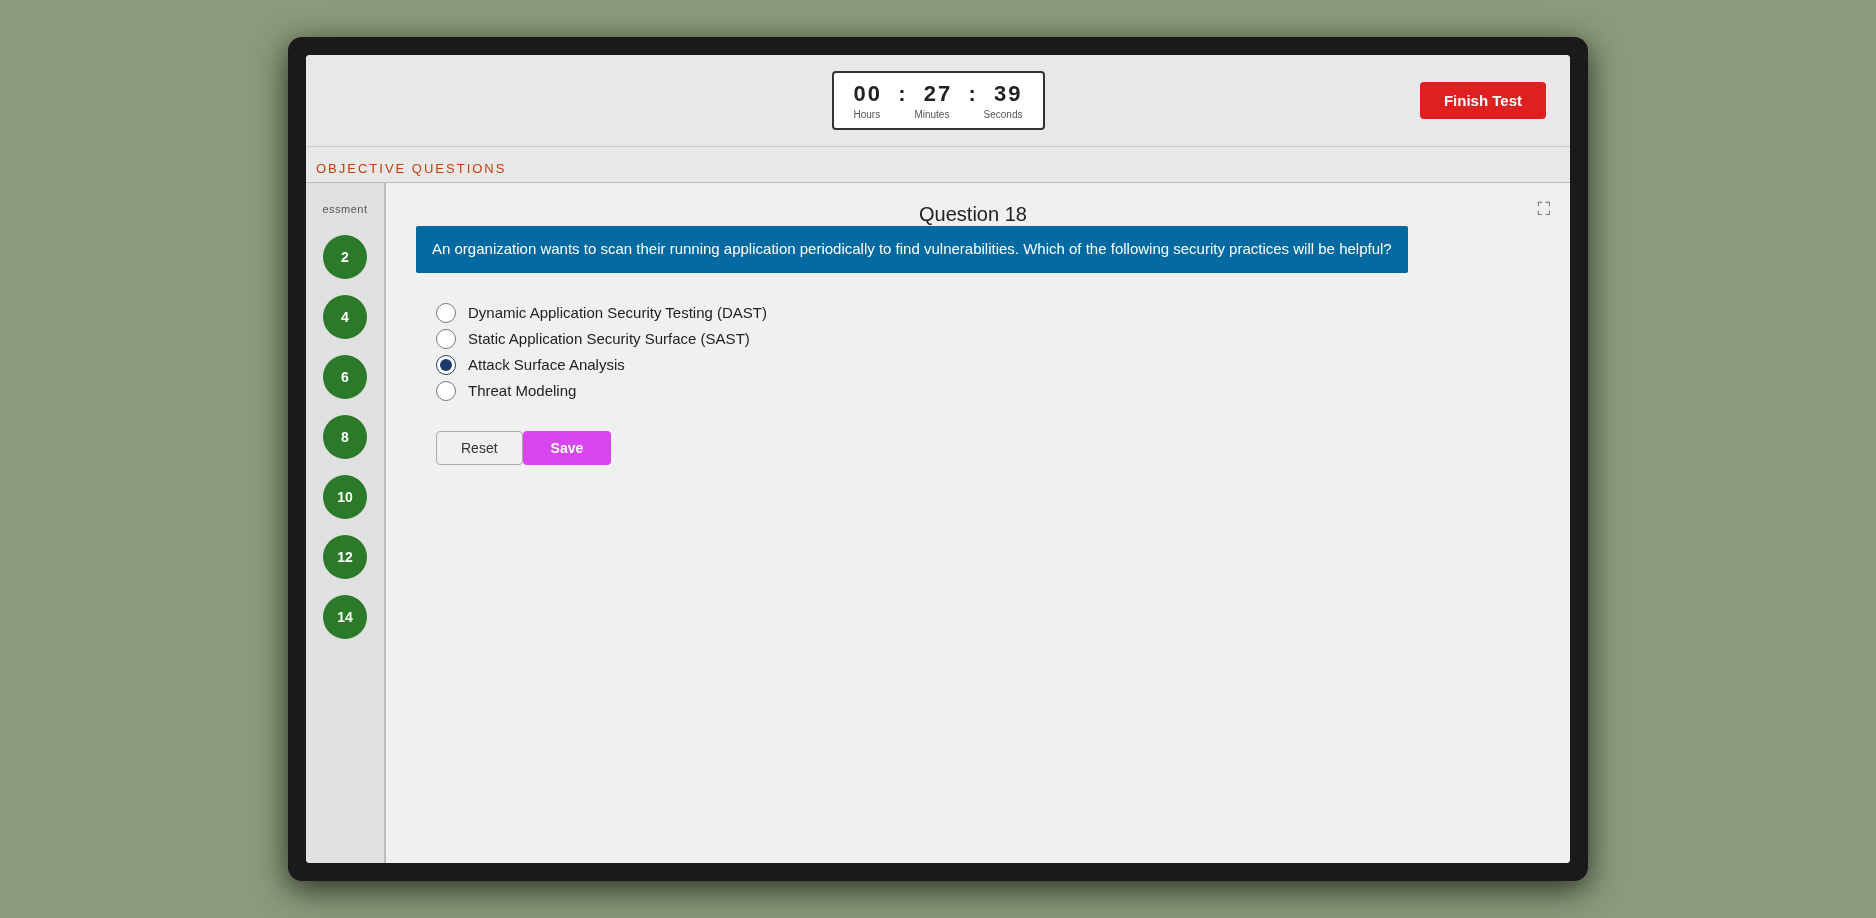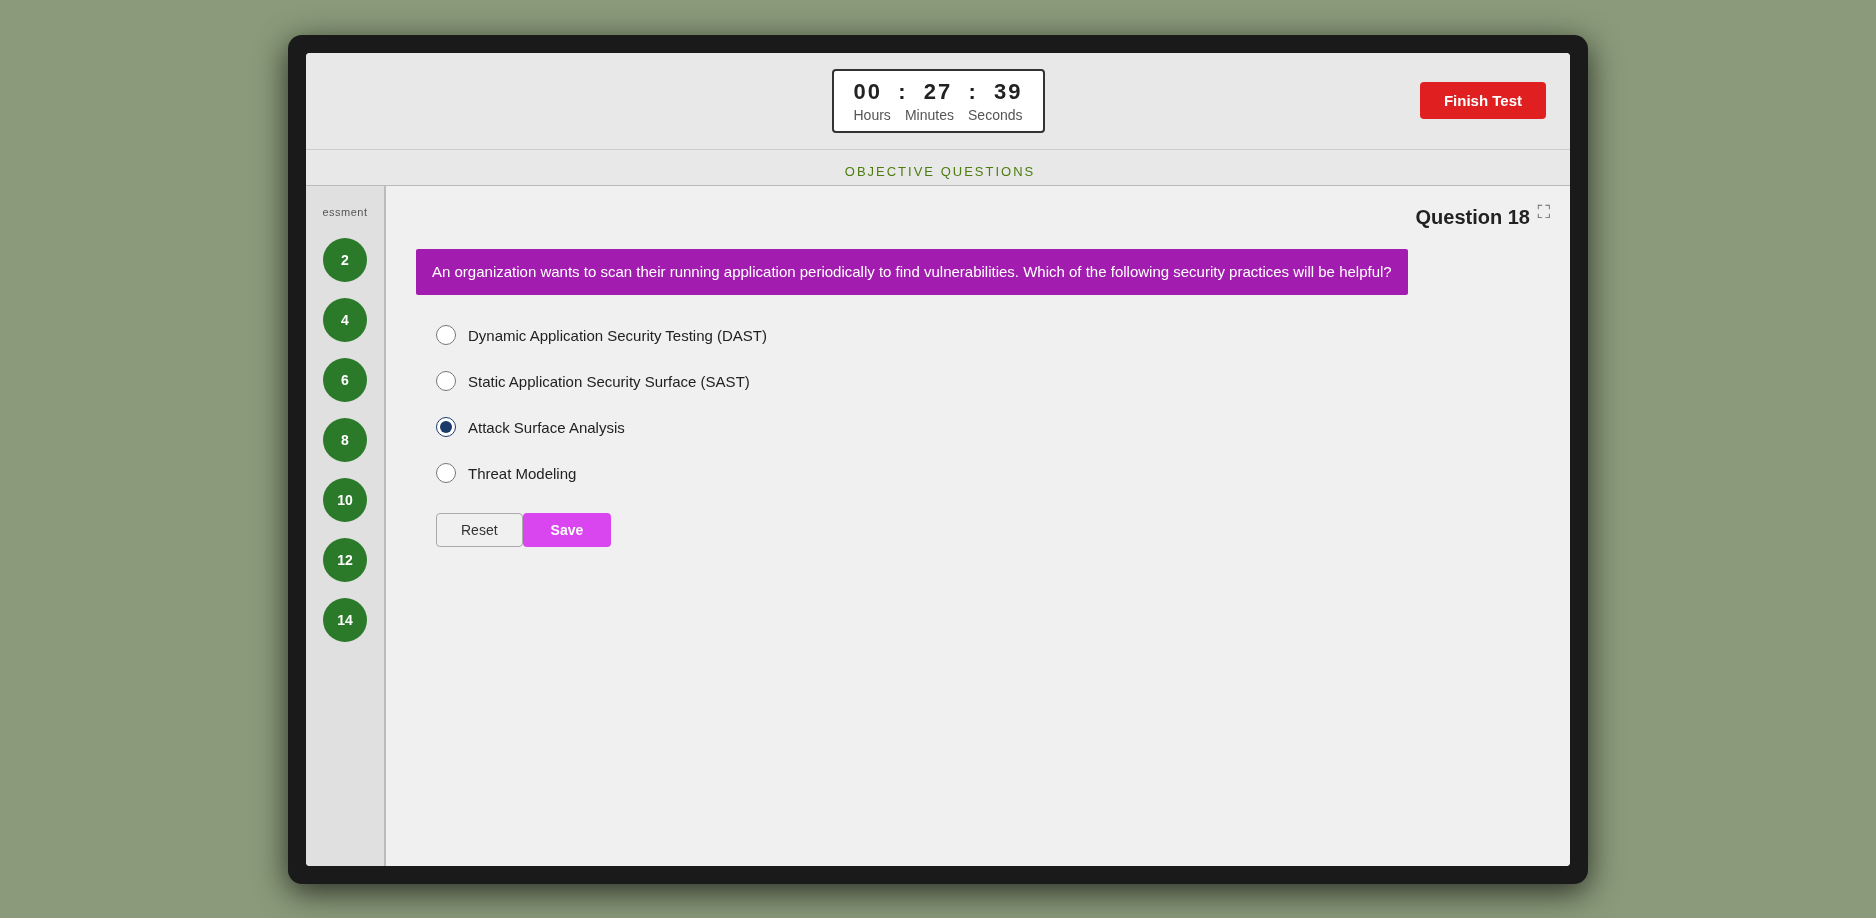--- a/index.html
+++ b/index.html
@@ -60,43 +60,42 @@
     .timer-digits {
       font-size: 22px;
       font-weight: bold;
       letter-spacing: 2px;
       color: #222;
     }
 
     .timer-labels {
       display: flex;
       justify-content: space-between;
-      font-size: 14px;
+      font-size: 10px;
       color: #555;
       margin-top: 2px;
     }
 
     .finish-btn {
       background: #e02020;
       color: #fff;
       border: none;
       border-radius: 4px;
       padding: 10px 24px;
       font-size: 15px;
       font-weight: bold;
       cursor: pointer;
     }
 
     
     .section-label {
-      text-align: center;
-      color: #4d7c0f;
+      color: #c2410c;
       font-size: 13px;
       letter-spacing: 2px;
-      padding: 14px 0 6px 4px;
+      padding: 14px 0 6px 10px;
       border-bottom: 1px solid #bbb;
     }
 
     
     .main-area {
       display: flex;
       min-height: 680px;
     }
 
     
@@ -145,42 +144,41 @@
       position: absolute;
       top: 16px;
       right: 20px;
       font-size: 18px;
       color: #666;
       cursor: pointer;
     }
 
     .question-title {
       font-size: 20px;
-      font-weight: bold;
+      font-weight: normal;
       color: #222;
-      margin-bottom: 20px;
-      text-align: right;
+      text-align: center;
     }
 
     .question-text {
-      background: #a21caf;
+      background: #0369a1;
       color: #fff;
       padding: 12px 16px;
       border-radius: 2px;
       font-size: 15px;
       line-height: 1.5;
       margin-bottom: 30px;
       display: inline-block;
     }
 
     .options-list {
       list-style: none;
       display: flex;
       flex-direction: column;
-      gap: 26px;
+      gap: 6px;
       margin-bottom: 30px;
       margin-left: 20px;
     }
 
     .option-item {
       display: flex;
       align-items: center;
       gap: 12px;
       font-size: 15px;
       color: #222;

